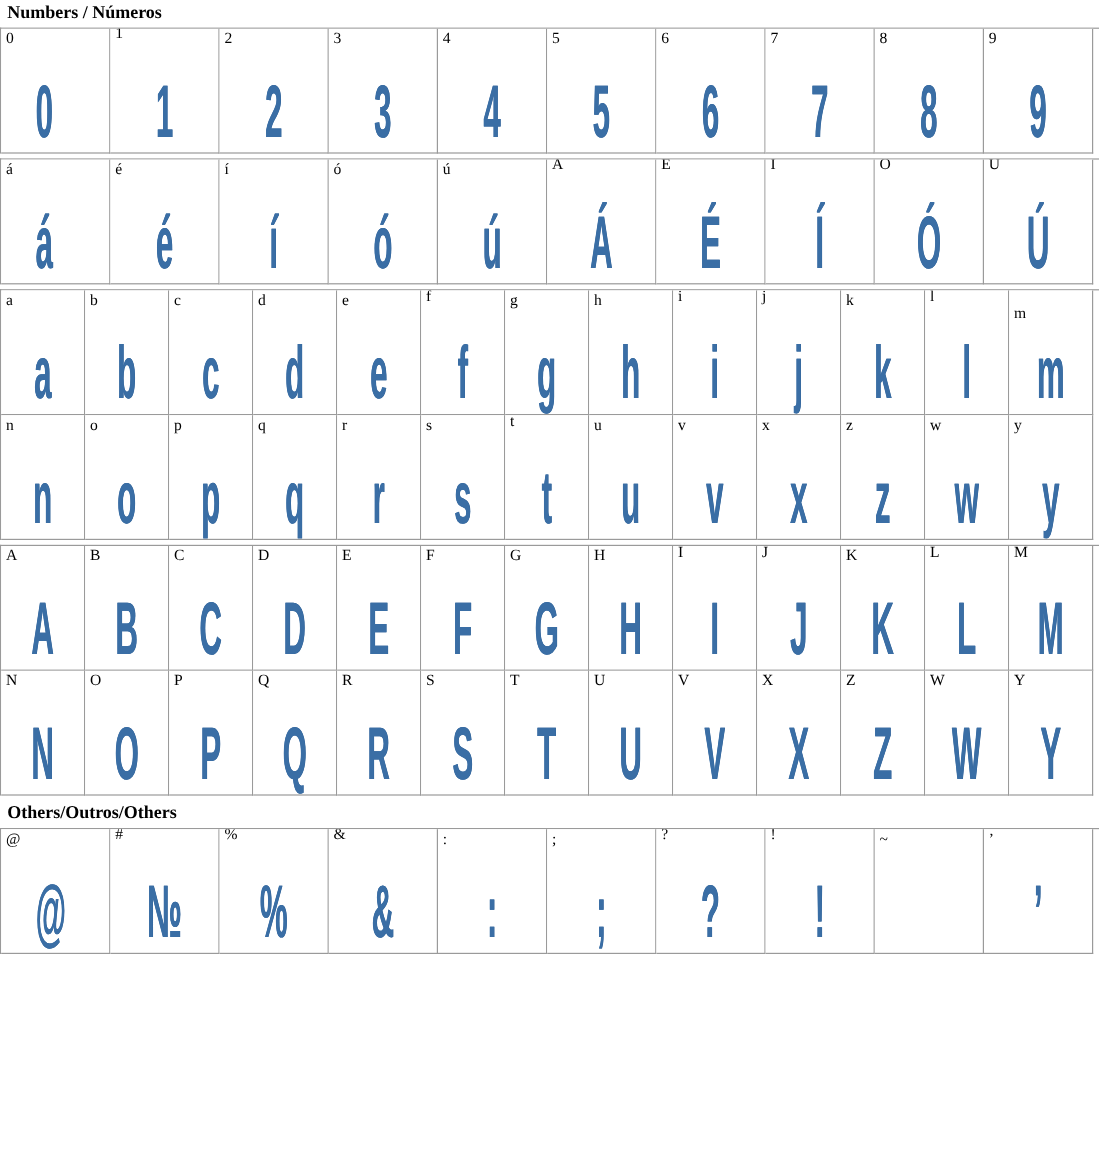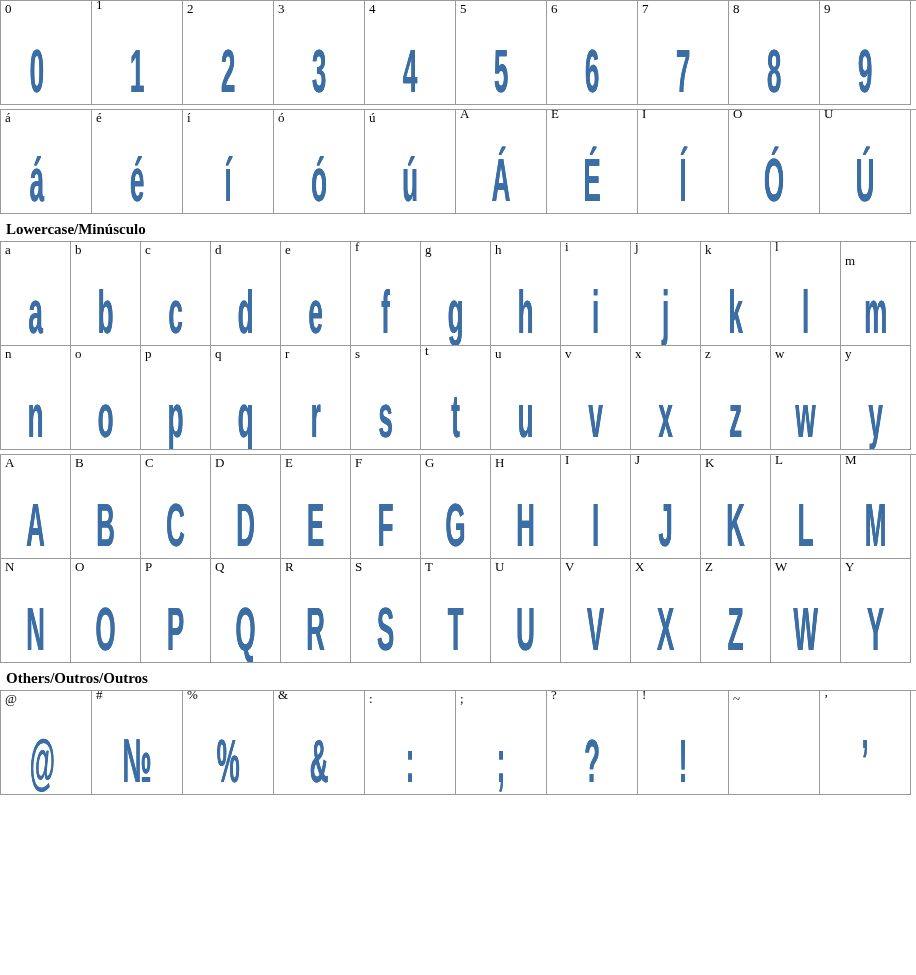--- a/index.html
+++ b/index.html
@@ -72,20 +72,21 @@
   .sec-upper .cell   { height: 104px; }
   .sec-others .cell  { height: 104px; }
 
   .spacer { height: 4px; }
   .bottom-pad { height: 34px; }
 </style>
 </head>
 <body>
 
 <div id="page">
+    <div class="section-title">Numbers / Números</div>
     <div class="grid sec-numbers">
       <div class="cell glyph-left" style="width: 91px;">
         <div class="lab">0</div>
         <div class="glyph">0</div>
       </div>
       <div class="cell" style="width: 91px;">
         <div class="lab" style="top: -3px;">1</div>
         <div class="glyph">1</div>
       </div>
       <div class="cell" style="width: 91px;">
@@ -158,21 +159,20 @@
       <div class="cell" style="width: 91px;">
         <div class="lab" style="top: -3px;">Ó</div>
         <div class="glyph">Ó</div>
       </div>
       <div class="cell" style="width: 91px;">
         <div class="lab" style="top: -3px;">Ú</div>
         <div class="glyph">Ú</div>
       </div>
     </div>
     <div class="spacer"></div>
-    <div class="section-title">Lowercase/Minúsculo</div>
     <div class="grid sec-lower">
       <div class="cell" style="width: 70px;">
         <div class="lab">a</div>
         <div class="glyph">a</div>
       </div>
       <div class="cell" style="width: 70px;">
         <div class="lab">b</div>
         <div class="glyph">b</div>
       </div>
       <div class="cell" style="width: 70px;">
@@ -373,21 +373,21 @@
       <div class="cell" style="width: 70px;">
         <div class="lab">W</div>
         <div class="glyph">W</div>
       </div>
       <div class="cell" style="width: 70px;">
         <div class="lab">Y</div>
         <div class="glyph">Y</div>
       </div>
     </div>
     <div class="spacer"></div>
-    <div class="section-title">Others/Outros/Outros</div>
+    <div class="section-title">Others/Outros/Others</div>
     <div class="grid sec-others">
       <div class="cell glyph-left" style="width: 91px;">
         <div class="lab">@</div>
         <div class="glyph">@</div>
       </div>
       <div class="cell" style="width: 91px;">
         <div class="lab" style="top: -3px;">#</div>
         <div class="glyph">№</div>
       </div>
       <div class="cell" style="width: 91px;">

